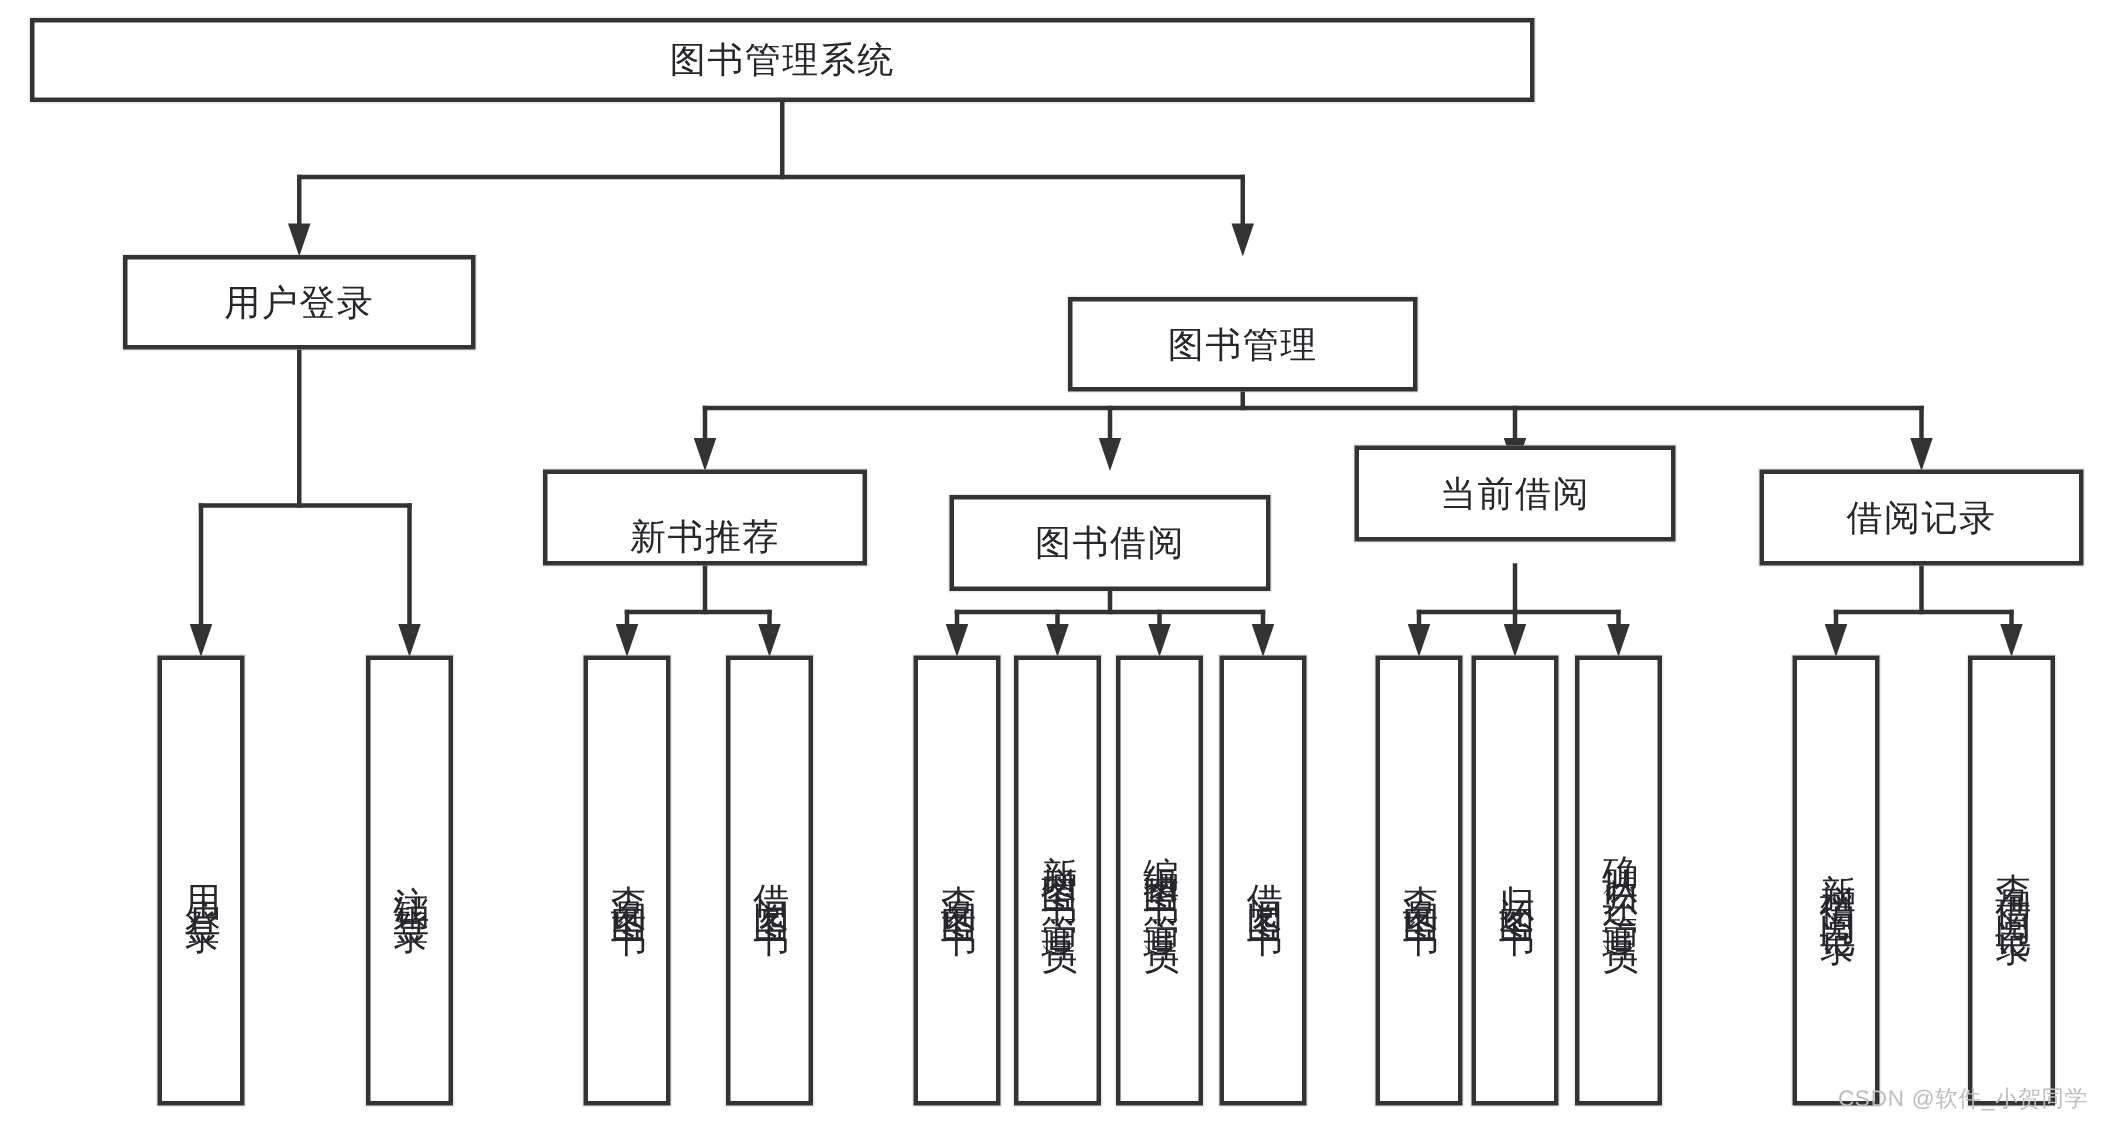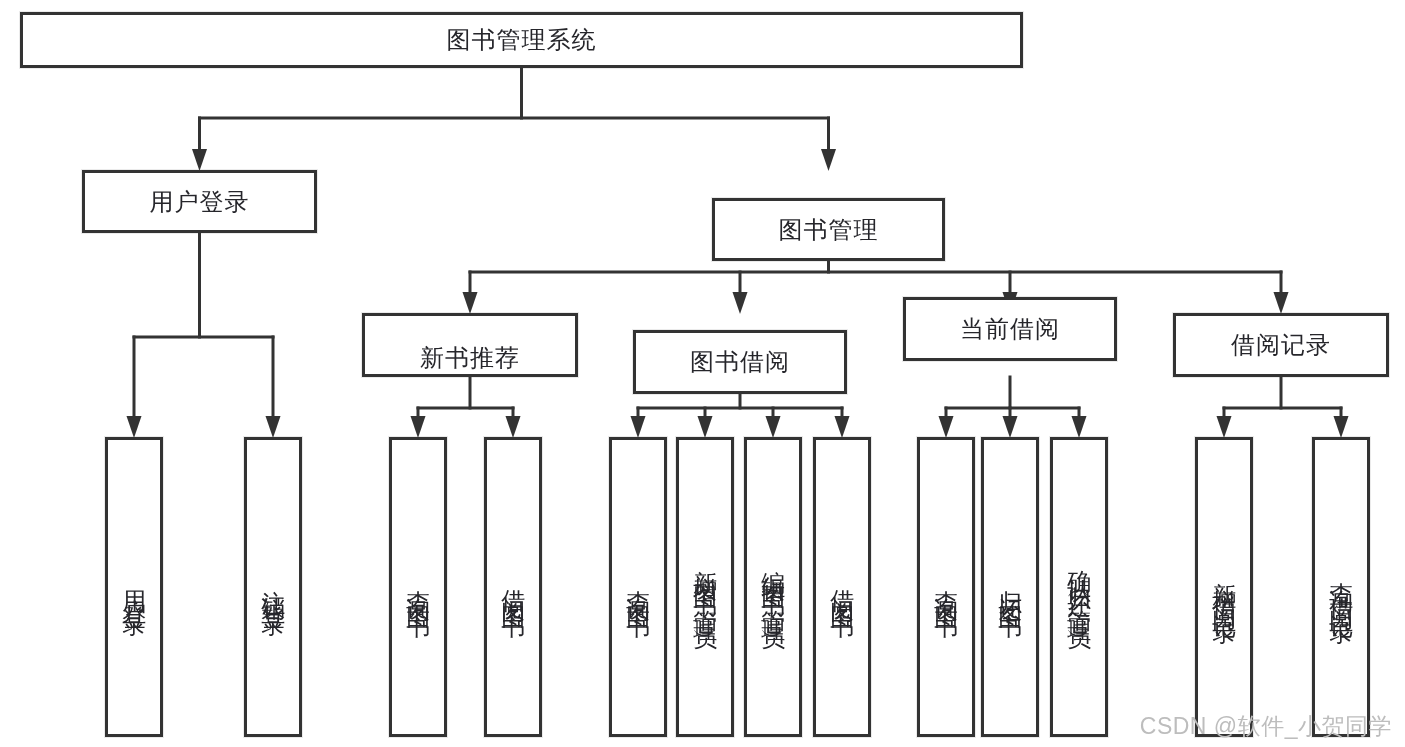--- a/index.html
+++ b/index.html
@@ -43,21 +43,21 @@
     text-orientation: mixed;
     font-size: 24px;
     line-height: 1.1;
     letter-spacing: 8px;
   }
   #watermark {
     position: absolute;
     z-index: 5;
     right: 13px;
     bottom: 5px;
-    font-size: 23px;
+    font-size: 15px;
     letter-spacing: 0.5px;
     color: #bdbdbd;
     white-space: nowrap;
   }
 </style>
 </head>
 <body>
 
 <div id="stage">
   <svg id="connectors" width="1405" height="747" viewBox="0 0 1405 747">

